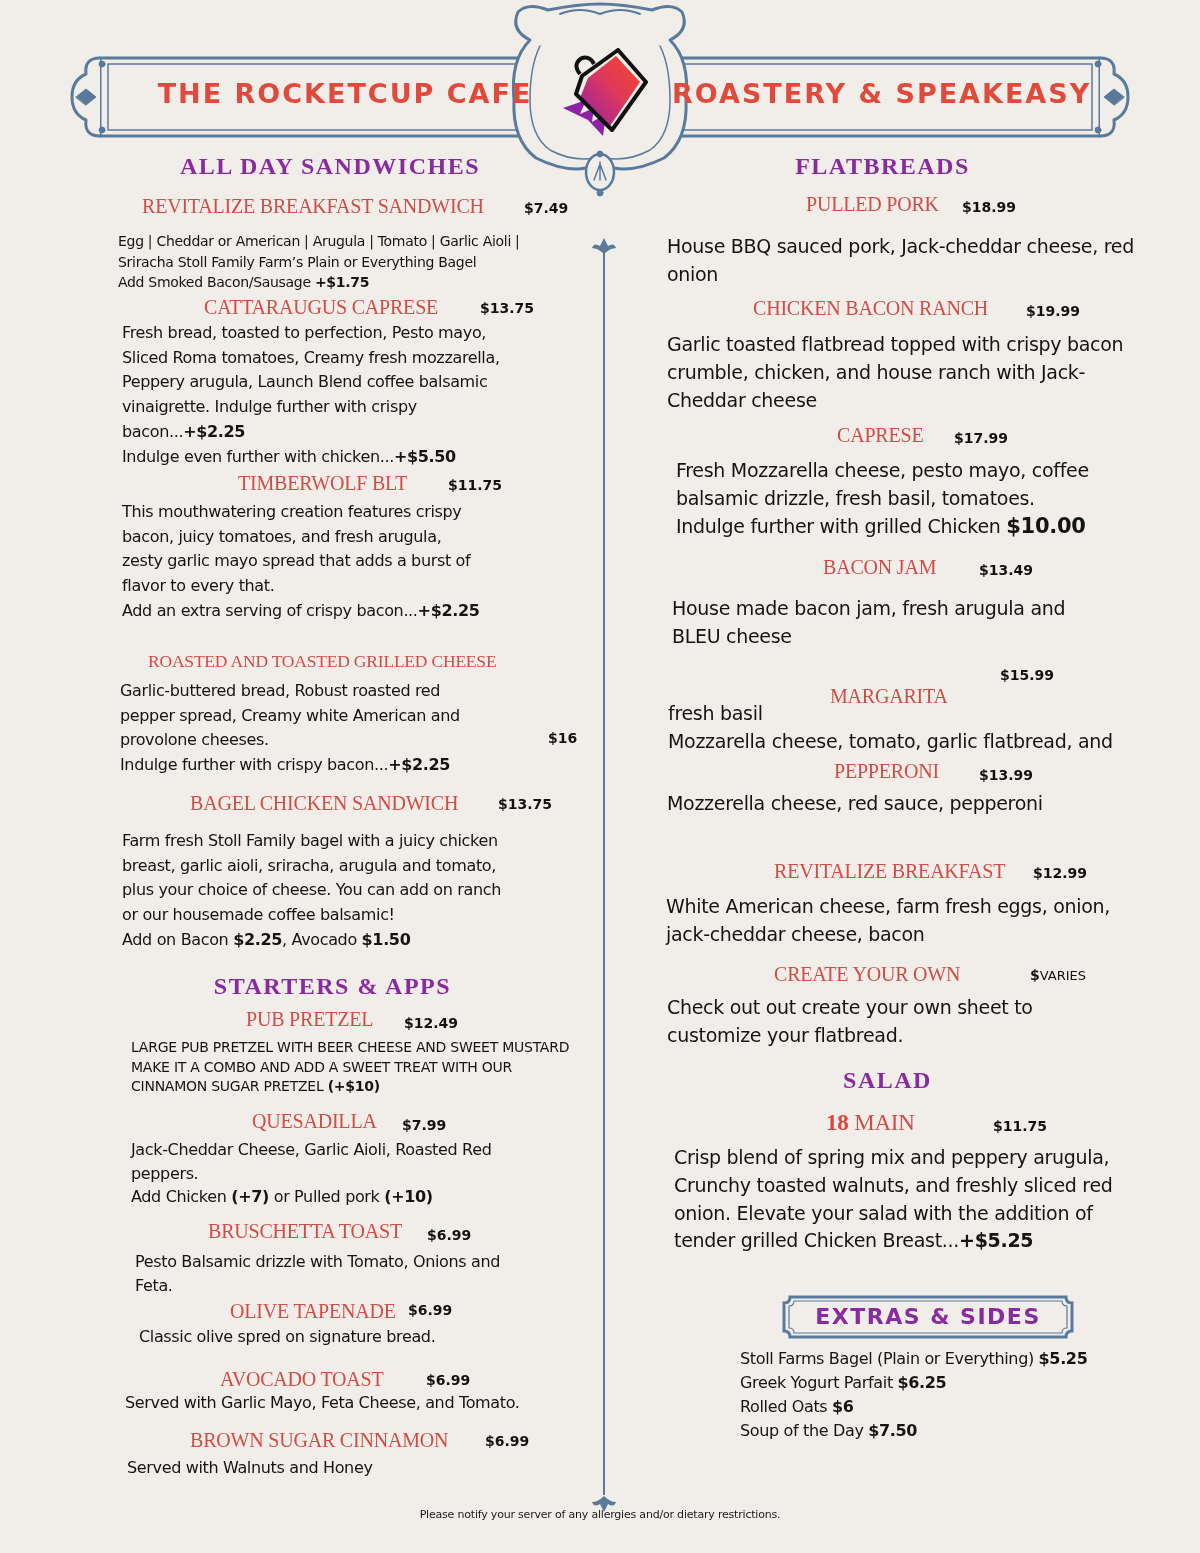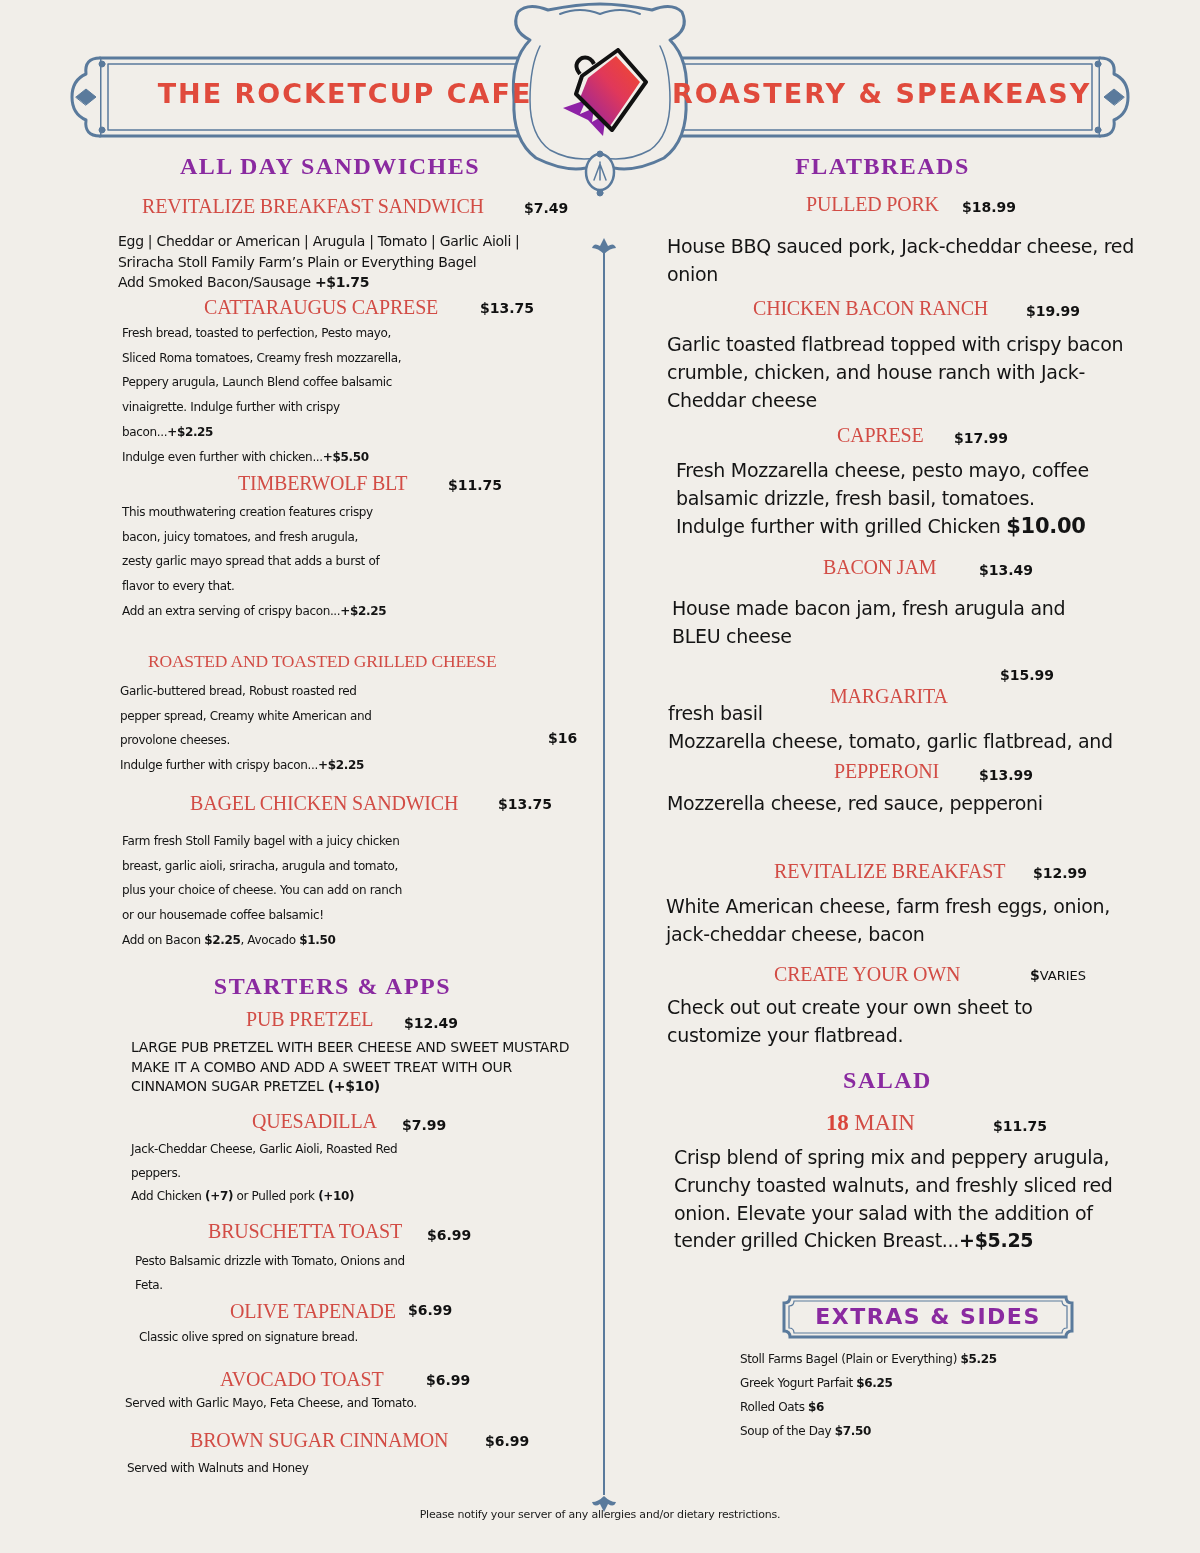--- a/index.html
+++ b/index.html
@@ -28,21 +28,21 @@
     position: absolute; font-family: Liberation Serif, serif; font-size: 20px;
     color: #d24c45; white-space: nowrap; letter-spacing: -0.2px;
   }
   .item-title b { font-weight: bold; color: #d9453b; }
   .price {
     position: absolute; font-family: "DejaVu Sans", sans-serif; font-weight: bold;
     font-size: 14px; color: #111; white-space: nowrap;
   }
   .price .small { font-weight: normal; font-size: 13px; }
   .desc {
-    position: absolute; font-family: "DejaVu Sans", sans-serif; font-size: 12px;
+    position: absolute; font-family: "DejaVu Sans", sans-serif; font-size: 16px;
     line-height: 24.7px; color: #141414; letter-spacing: -0.35px;
   }
   .desc.lg { font-size: 19px; line-height: 27.8px; letter-spacing: -0.3px; }
   .desc.sm { font-size: 14px; line-height: 20.5px; letter-spacing: -0.3px; }
   .desc.caps { font-size: 14px; line-height: 19.5px; letter-spacing: -0.25px; }
   .desc .line { display: block; white-space: nowrap; }
   .desc b { font-weight: bold; text-align: center; }
 
   
   .divider-line { position: absolute; left: 603px; top: 250px; width: 2px; height: 1245px; background: #5a7a9c; }

